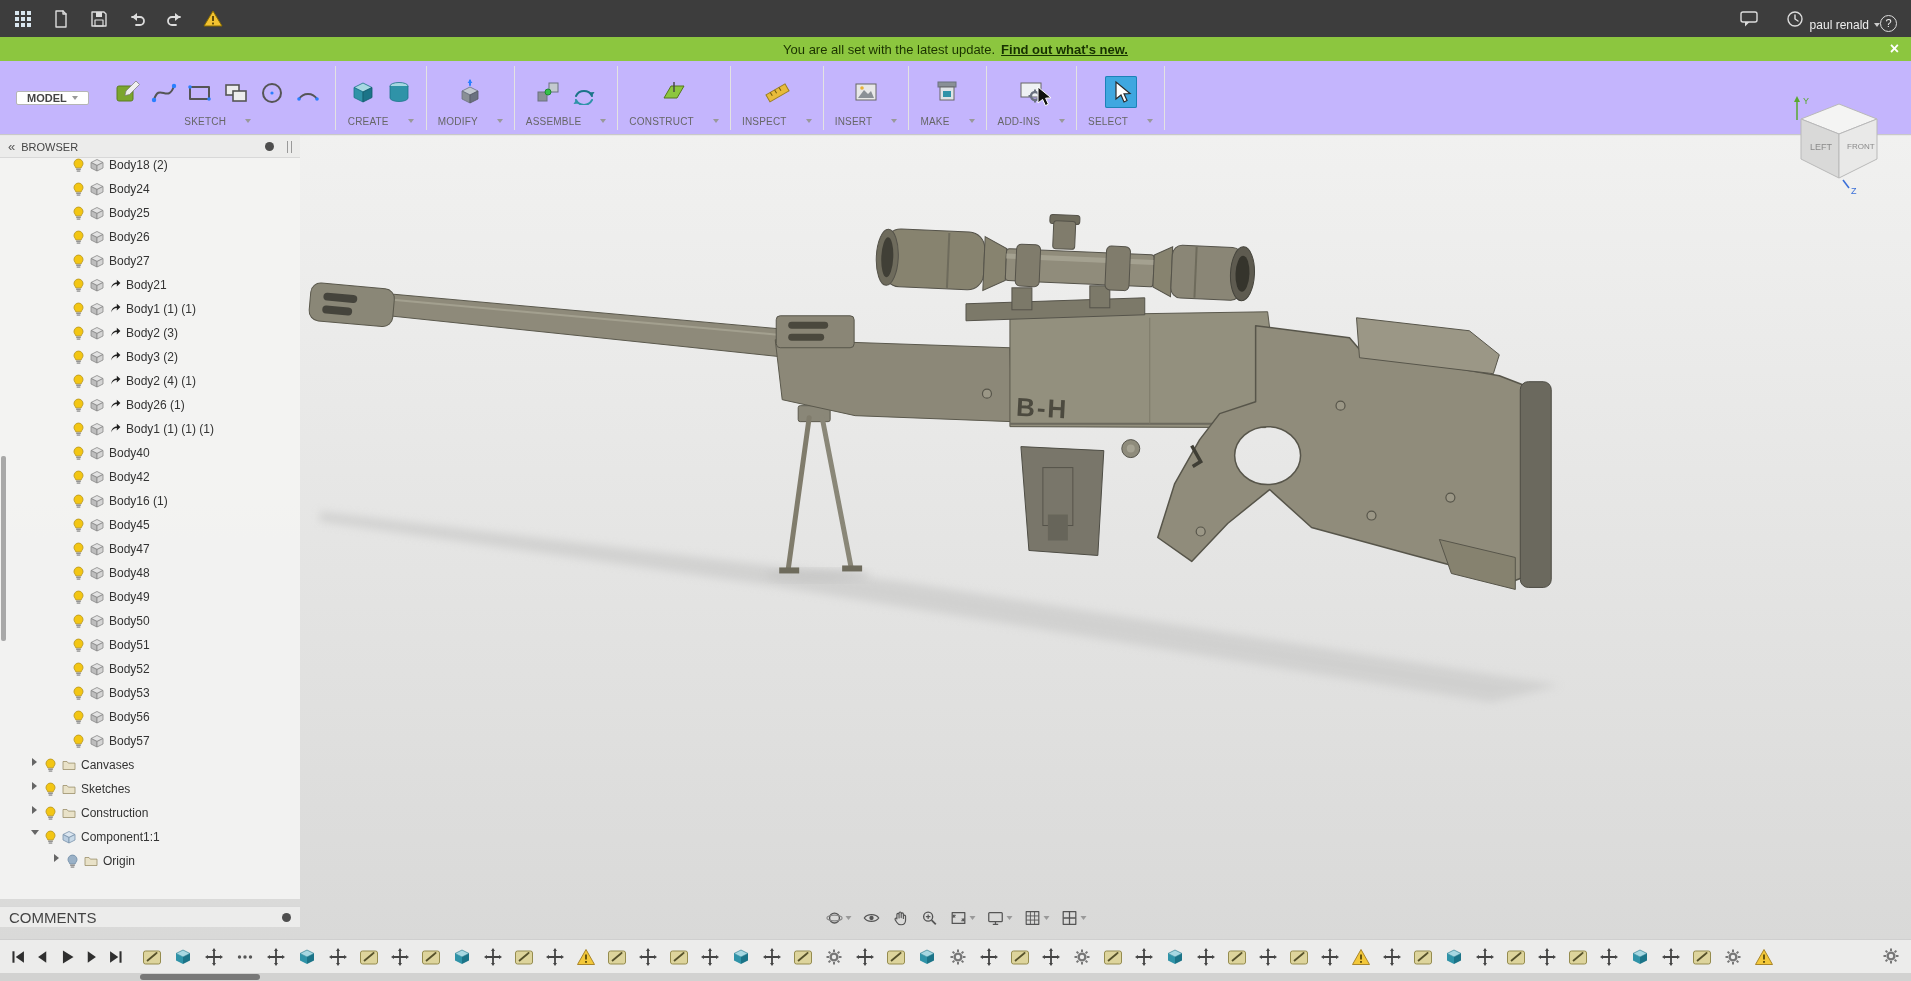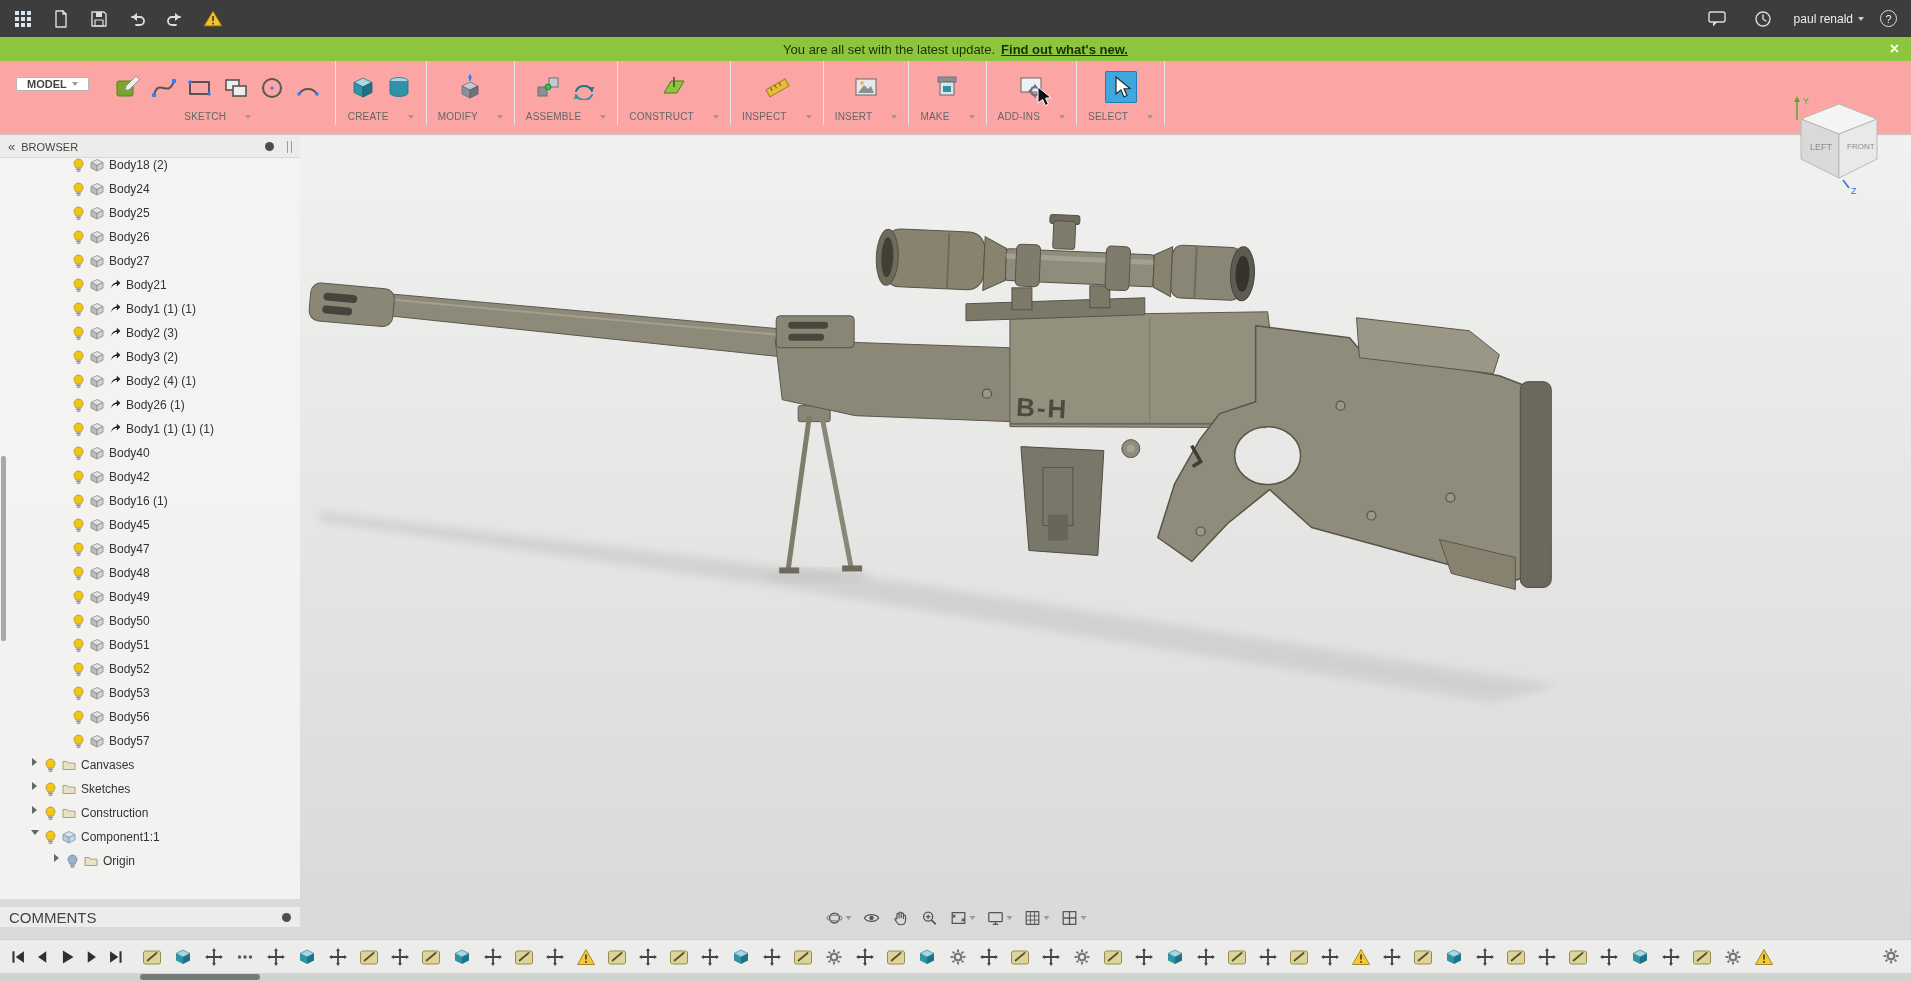--- a/index.html
+++ b/index.html
@@ -4,33 +4,33 @@
 <style>
   *{box-sizing:border-box;margin:0;padding:0}
   html,body{background:#666}
   #app{position:relative;width:1911px;height:981px;background:#e8e8e8;overflow:hidden;
        font-family:"Liberation Sans",sans-serif;-webkit-font-smoothing:antialiased}
   
   #topbar{height:37px;background:#3d3d3d;display:flex;align-items:center;color:#e6e6e6}
   .tb-left{display:flex;align-items:center;gap:8px;padding-left:8px}
   .tbicon{width:30px;height:26px;display:flex;align-items:center;justify-content:center;cursor:pointer}
   .tbicon svg{width:20px;height:20px}
-  .tb-right{margin-left:auto;display:flex;align-items:center;gap:16px;padding-right:14px}
+  .tb-right{margin-left:auto;display:flex;align-items:flex-end;padding-right:14px}
   .tb-user{display:flex;align-items:center;gap:5px;font-size:12px;color:#eee;cursor:pointer}
   .help-circle{width:17px;height:17px;border:1.4px solid #ddd;border-radius:50%;font-size:11px;
        display:flex;align-items:center;justify-content:center;color:#eee;cursor:pointer}
   .chev{width:0;height:0;border-left:3.5px solid transparent;border-right:3.5px solid transparent;border-top:4px solid #999}
   .chev.lt{border-top-color:#ccc}
   
   #banner{height:24px;background:#8cc63f;display:flex;align-items:center;justify-content:center;
        font-size:13px;color:#1b3300;position:relative}
   #banner a{font-weight:bold;text-decoration:underline;color:#173200;margin-left:6px;cursor:pointer}
   .banner-close{position:absolute;right:12px;top:0;color:#fff;font-size:16px;font-weight:bold;cursor:pointer;line-height:24px}
   
-  #toolbar{height:74px;background:#fca5a5;border-bottom:1px solid #c9c9c9;display:flex;align-items:flex-start}
+  #toolbar{height:74px;background:#c4b5fd;border-bottom:1px solid #c9c9c9;display:flex;align-items:center}
   #model-btn{margin:16px 12px 16px 16px;border:1px solid #b5b5b5;background:#fff;border-radius:2px;
        font-size:11px;font-weight:bold;color:#444;display:flex;align-items:center;padding:0 10px;gap:5px;cursor:pointer}
   #toolbar-groups{display:flex}
   .tgroup{display:flex;flex-direction:column;align-items:center;padding:5px 11px 3px;border-right:1px solid #e3e3e2}
   .ticons{display:flex;gap:4px;align-items:center;height:42px}
   .tbtn{width:32px;height:32px;display:flex;align-items:center;justify-content:center;border-radius:2px;cursor:pointer}
   .tbtn svg{width:26px;height:26px}
   .tbtn.hl{background:#3fa7e0;box-shadow:inset 0 0 0 1px #1d81b8}
   .tlabel{font-size:10px;color:#666;margin-top:3px;display:flex;align-items:center;gap:19px;cursor:pointer;letter-spacing:.2px}
   

